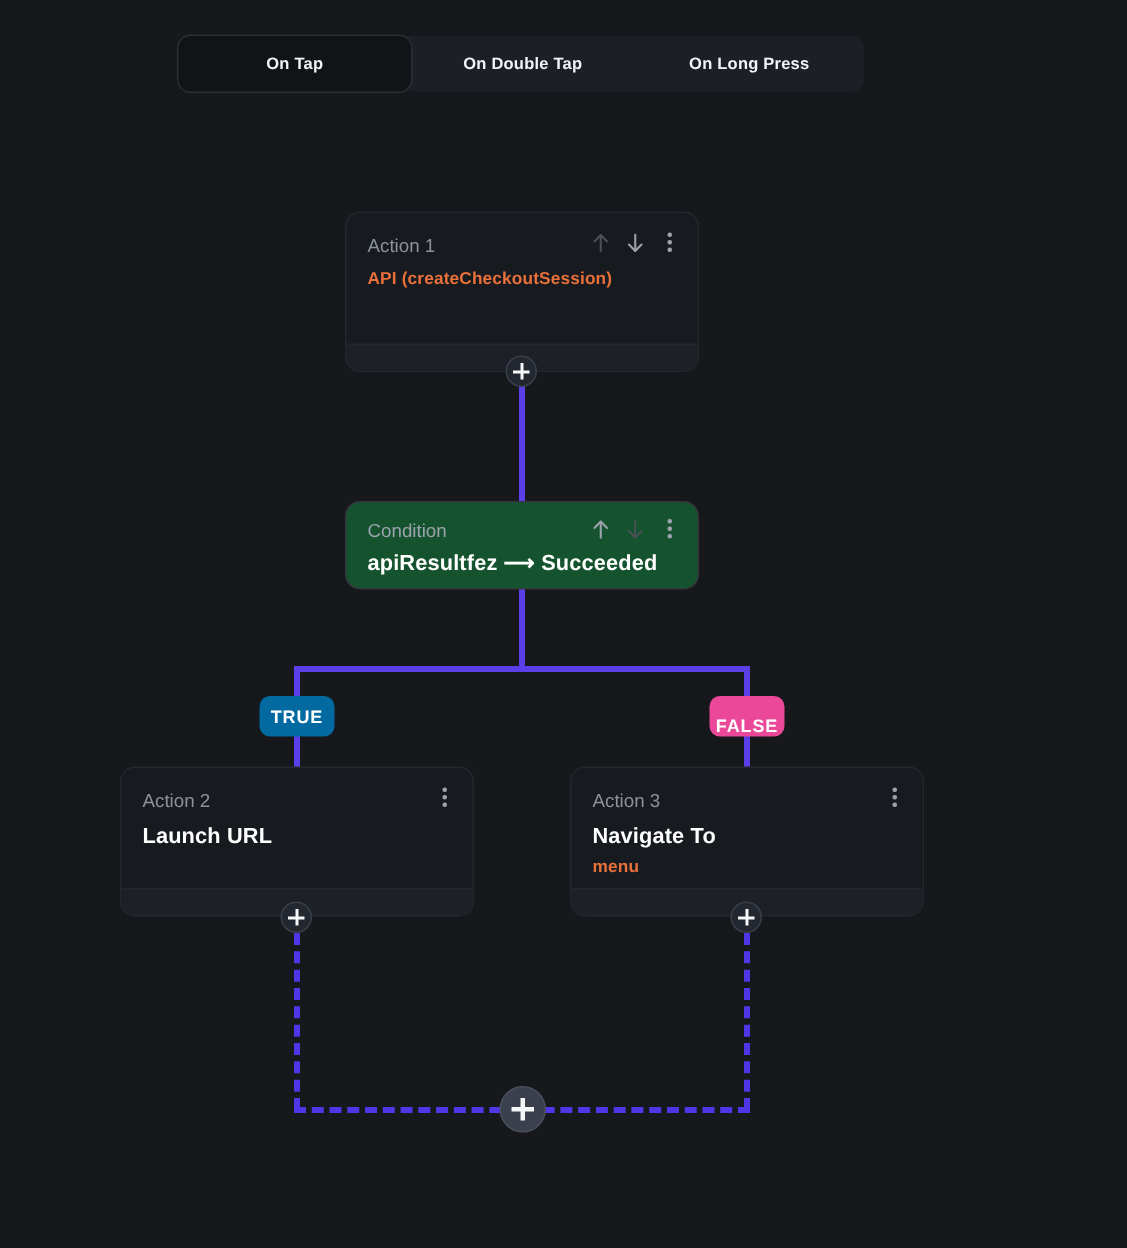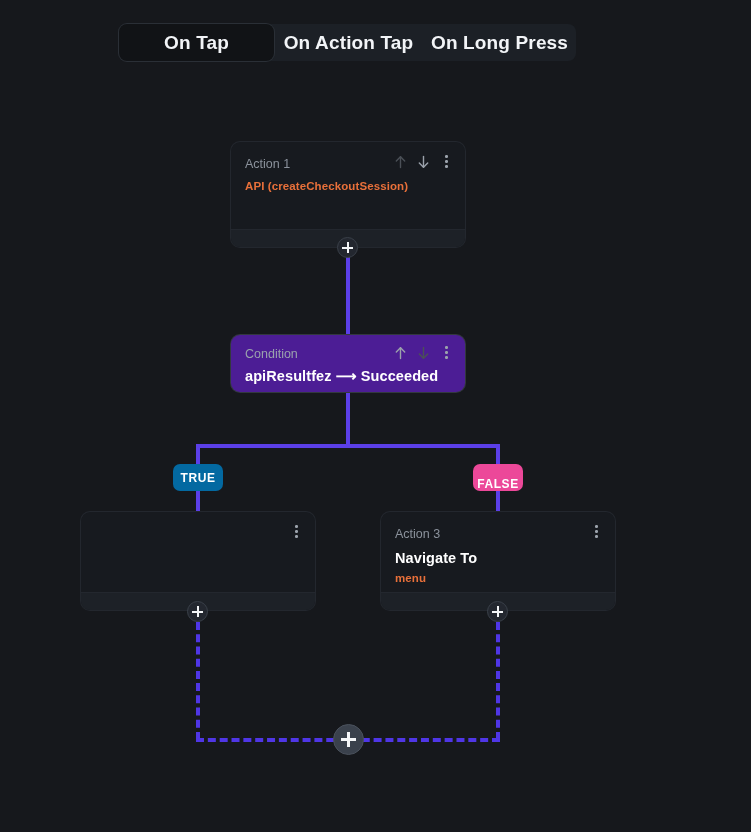--- a/index.html
+++ b/index.html
@@ -23,21 +23,21 @@
     width: 457px; height: 37px;
     background: #1c2026;
     border-radius: 8px;
     display: flex;
     align-items: stretch;
     padding: 0;
   }
   .tab {
     flex: 0 0 auto;
     display: flex; align-items: center; justify-content: center;
-    font-size: 19px;
+    font-size: 11px;
     font-weight: bold;
     color: #f2f4f7;
     letter-spacing: .15px;
     cursor: pointer;
     border-radius: 8px;
     user-select: none;
   }
   .tab.t0 { width: 155px; }
   .tab.t1 { width: 149px; }
   .tab.t2 { width: 153px; }
@@ -64,21 +64,21 @@
   }
 
   
   .card {
     position: absolute;
     background: #171a1f;
     border-radius: 9px;
     box-shadow: 0 0 0 1px #23272e;
     overflow: hidden;
   }
-  .card.cond { background: #4c1d95; box-shadow: 0 0 0 1px #33383f; }
+  .card.cond { background: #14532d; box-shadow: 0 0 0 1px #33383f; }
   .card-body { padding: 14px 14px 0 14px; }
   .card-kicker {
     font-size: 12.5px;
     color: #8b929c;
     line-height: 16px;
     margin-bottom: 7px;
   }
   .card.cond .card-kicker { color: #9aa2ad; }
   .card-title {
     font-size: 14.5px;
@@ -157,21 +157,21 @@
   .badge.false { background: #ec4899; width: 50px; align-items: flex-end; }
 </style>
 </head>
 <body>
 
 <div id="tabbar">
   <div class="tab t0 active">
     <span>On Tap</span>
   </div>
   <div class="tab t1">
-    <span>On Action Tap</span>
+    <span>On Double Tap</span>
   </div>
   <div class="tab t2">
     <span>On Long Press</span>
   </div>
 </div>
 
 <div id="canvas">
 
   <div class="conn" style="left:346px; top:247px; width:4px; height:90px;"></div>
 
@@ -249,20 +249,24 @@
   </div>
 
   <div class="badge true" style="left:173px; top:464px;">
     <span>TRUE</span>
   </div>
   <div class="badge false" style="left:473px; top:464px;">
     <span>FALSE</span>
   </div>
 
   <div class="card" style="left:81px; top:512px; width:234px; height:98px;">
+    <div class="card-body">
+      <div class="card-kicker">Action 2</div>
+      <div class="card-title">Launch URL</div>
+    </div>
     <div class="ctrls">
       <div class="icon-btn">
         <span class="kebab">
             <i></i>
             <i></i>
             <i></i>
           </span>
       </div>
     </div>
     <div class="card-footer"></div>

